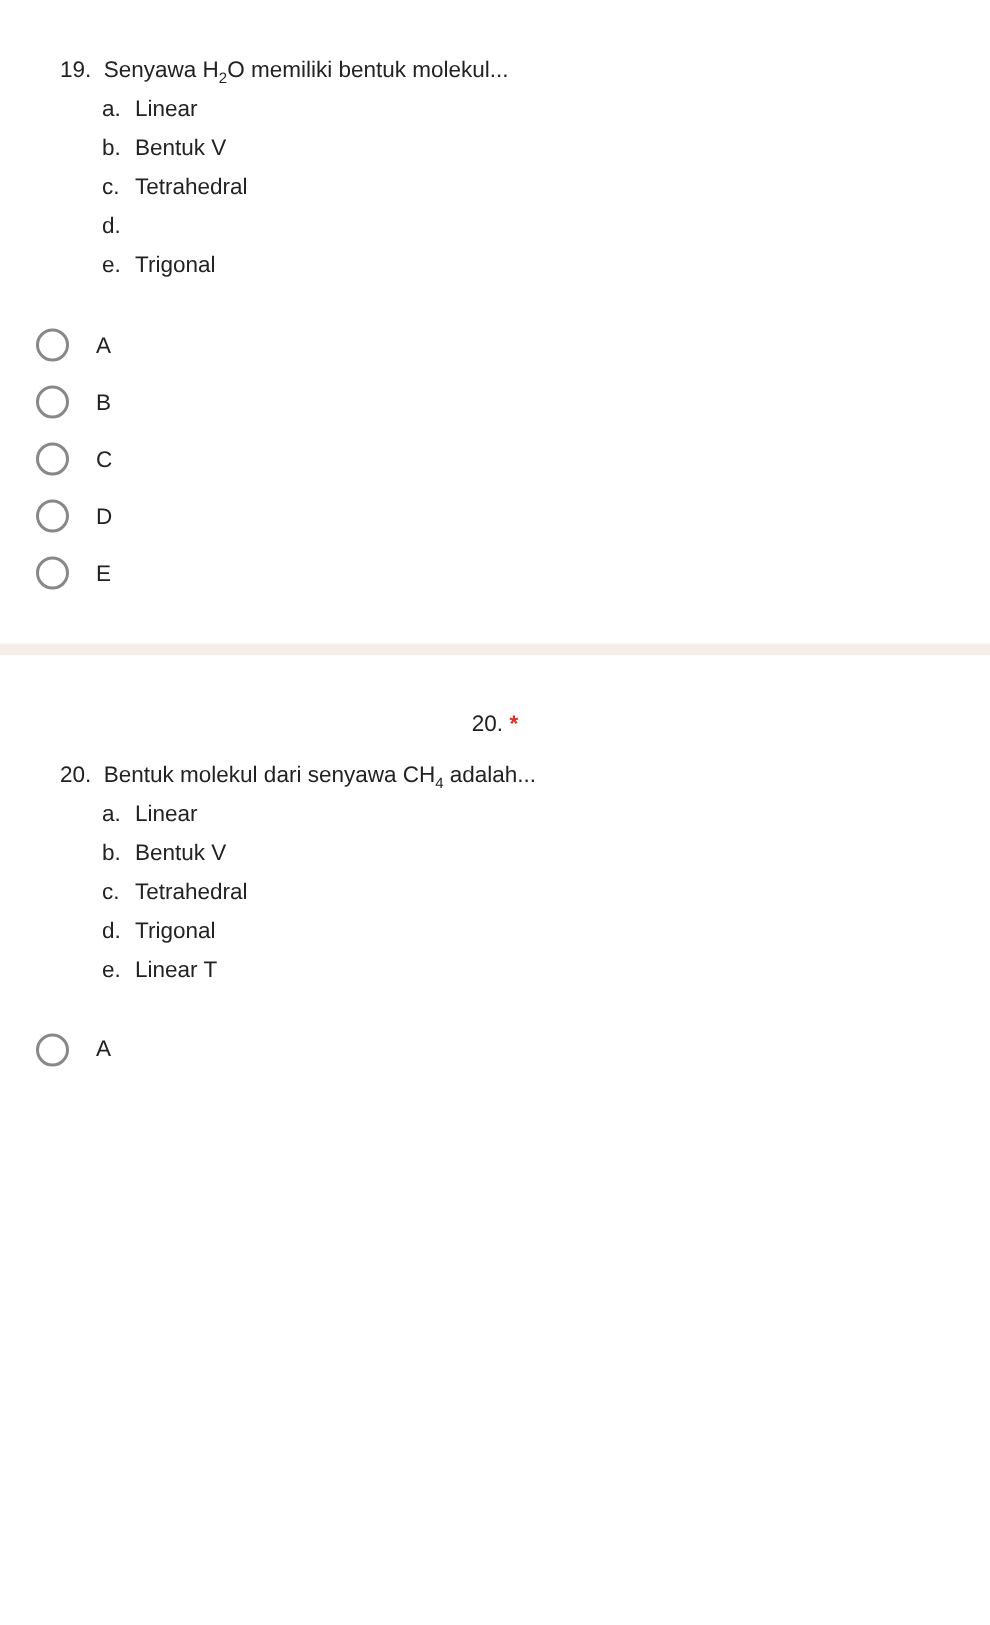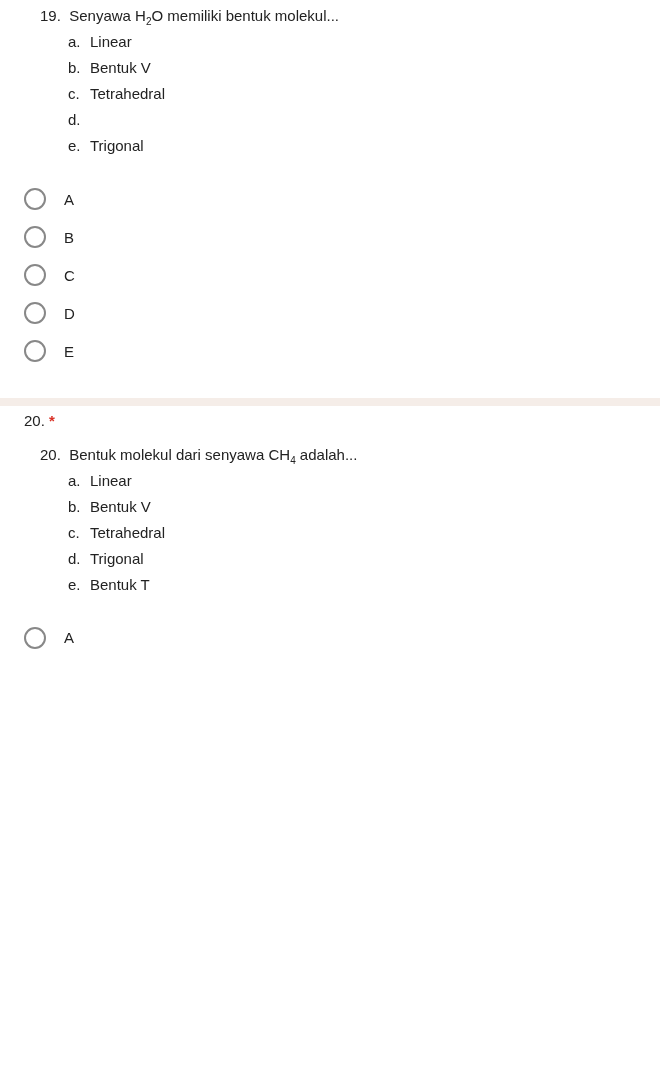--- a/index.html
+++ b/index.html
@@ -11,29 +11,30 @@
     body {
       font-family: Arial, sans-serif;
       background-color: #ffffff;
       width: 660px;
       min-height: 1083px;
       font-size: 15px;
       color: #222222;
     }
 
     .question-block {
-      padding: 4px 24px 10px 24px;
+      padding: 35px 24px 10px 24px;
       background: #ffffff;
     }
 
     .question-label {
       font-size: 15px;
       font-weight: normal;
       margin-bottom: 10px;
       line-height: 1.5;
+      text-align: center;
     }
 
     .question-label .required {
       color: #d93025;
       font-weight: bold;
     }
 
     .question-text {
       margin-left: 16px;
       margin-bottom: 10px;
@@ -172,21 +173,21 @@
       <div class="option-item">
         <span class="option-letter">c.</span>
         <span>Tetrahedral</span>
       </div>
       <div class="option-item">
         <span class="option-letter">d.</span>
         <span>Trigonal</span>
       </div>
       <div class="option-item">
         <span class="option-letter">e.</span>
-        <span>Bentuk T</span>
+        <span>Linear T</span>
       </div>
     </div>
   </div>
 </div>
 
 <div class="radio-options">
   <div class="radio-row">
     <div class="radio-circle"></div>
     <span class="radio-label">A</span>
   </div>

